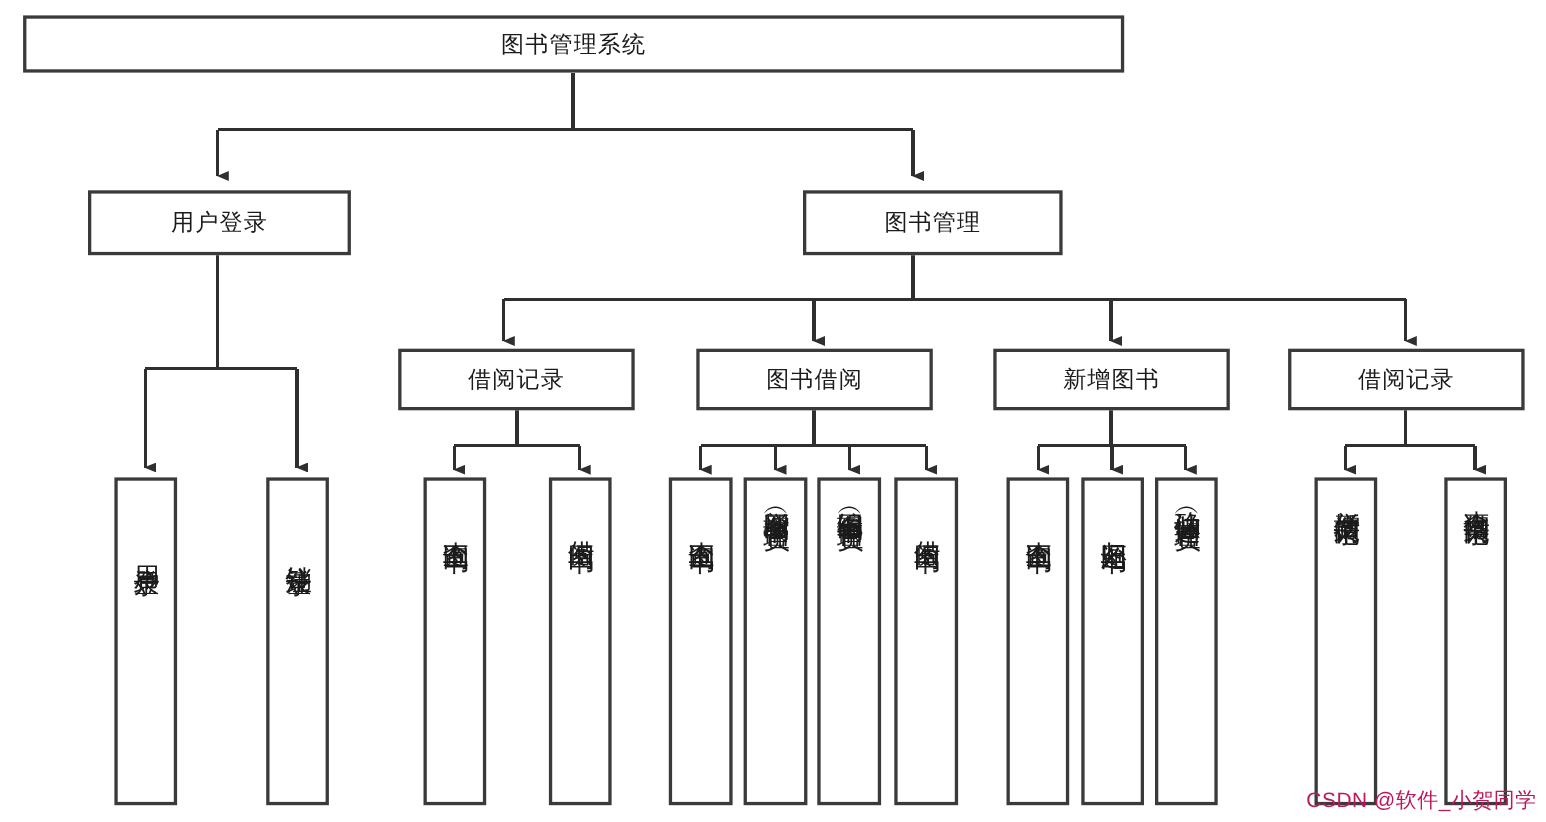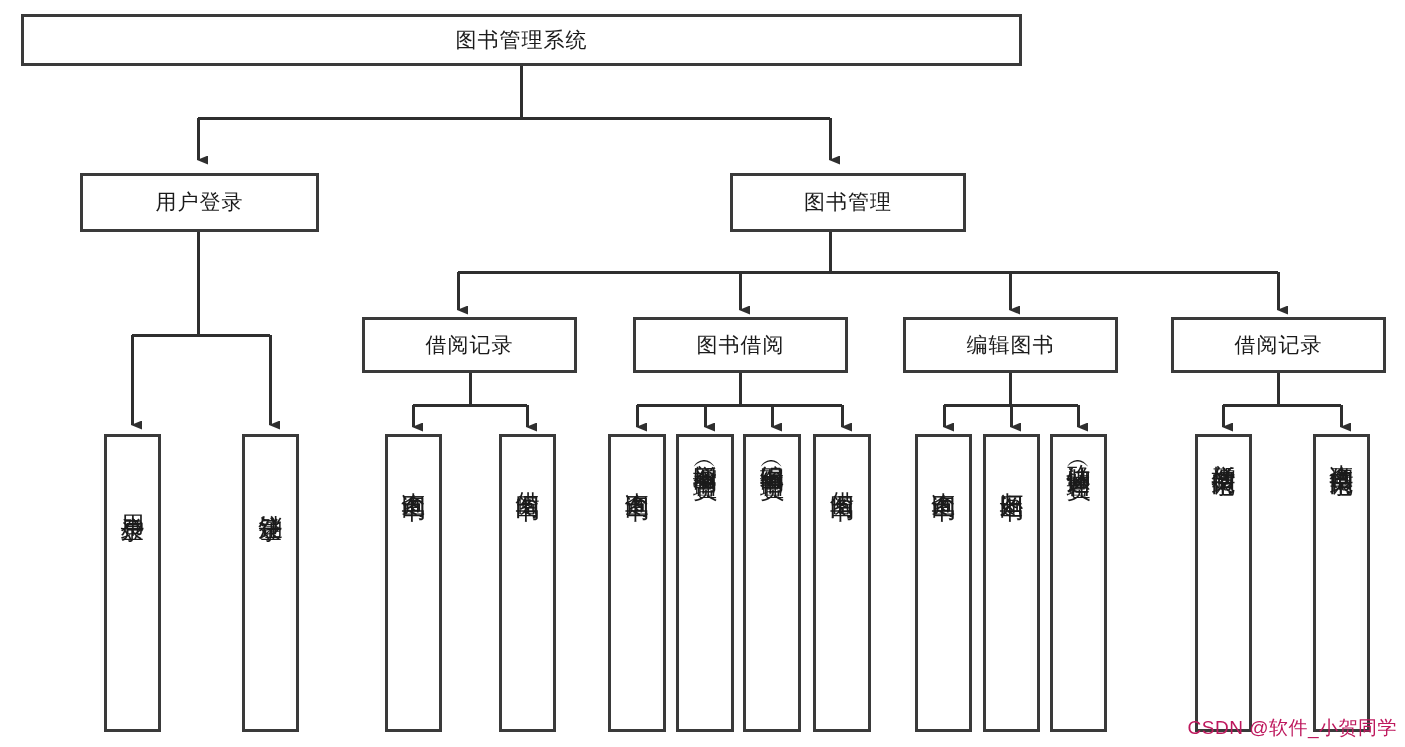--- a/index.html
+++ b/index.html
@@ -148,21 +148,21 @@
 
   <div class="node-box node-h" style="left:362px; top:317px; width:215px; height:56px;">
     <span>借阅记录</span>
   </div>
 
   <div class="node-box node-h" style="left:633px; top:317px; width:215px; height:56px;text-align:right;">
     <span>图书借阅</span>
   </div>
 
   <div class="node-box node-h" style="left:903px; top:317px; width:215px; height:56px;">
-    <span>编辑图书</span>
+    <span>新增图书</span>
   </div>
 
   <div class="node-box node-h" style="left:1171px; top:317px; width:215px; height:56px;text-align:center;">
     <span>借阅记录</span>
   </div>
 
   <div class="node-box node-v pad-mid" style="left:104px; top:434px; width:57px; height:298px;">
     <span class="vtext">用户登录</span>
   </div>
 

